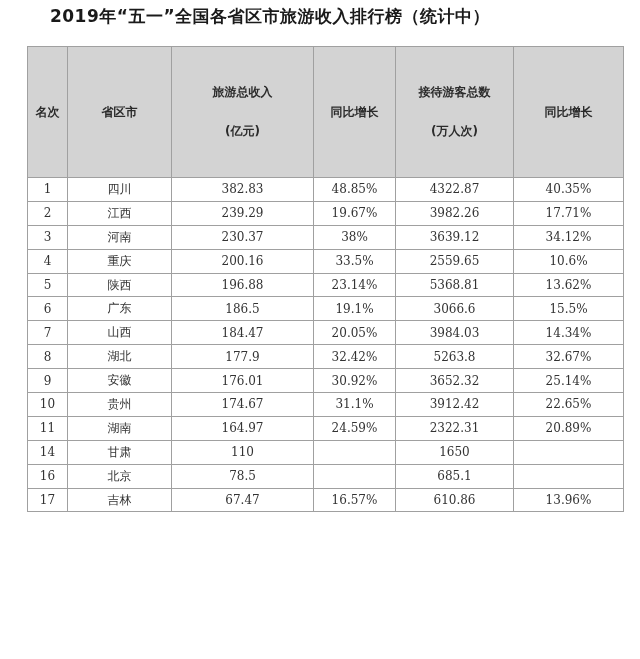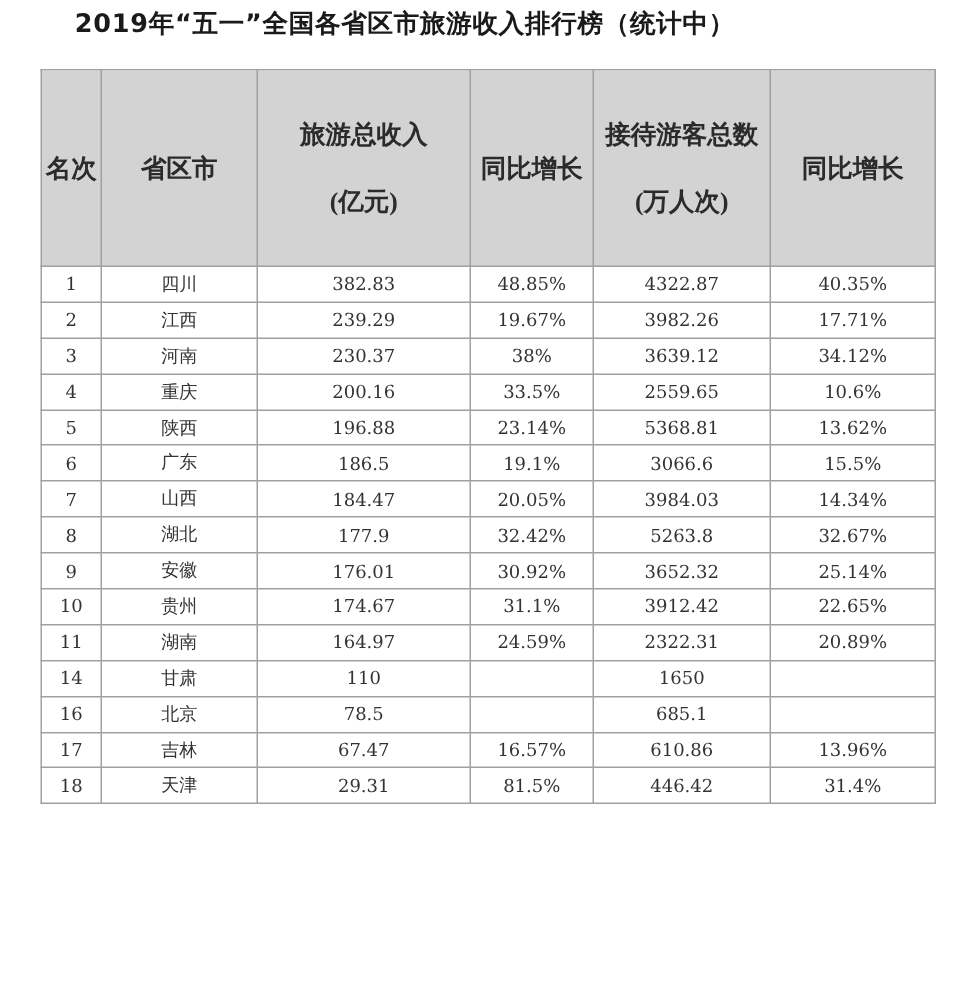--- a/index.html
+++ b/index.html
@@ -39,28 +39,27 @@
   table.ranking-table td {
     border: 1px solid #a0a0a0;
     text-align: center;
     vertical-align: middle;
     overflow: hidden;
     white-space: nowrap;
   }
   table.ranking-table thead th {
     height: 131px;
     background: #d3d3d3;
-    font-size: 17px;
+    font-size: 12px;
     font-weight: bold;
     color: #2b2b2b;
     font-family: "DejaVu Sans", "Liberation Sans", sans-serif;
   }
   .th-sub {
     margin-top: 22px;
-    font-family: Liberation Serif, serif;
   }
   table.ranking-table tbody td {
     height: 23.9px;
     background: #ffffff;
     font-size: 12px;
     color: #333333;
     font-family: "DejaVu Serif", "Liberation Serif", serif;
   }
 </style>
 </head>
@@ -208,23 +207,15 @@
           <td></td>
         </tr>
         <tr>
           <td>17</td>
           <td>吉林</td>
           <td>67.47</td>
           <td>16.57%</td>
           <td>610.86</td>
           <td>13.96%</td>
         </tr>
-        <tr>
-          <td>18</td>
-          <td>天津</td>
-          <td>29.31</td>
-          <td>81.5%</td>
-          <td>446.42</td>
-          <td>31.4%</td>
-        </tr>
       </tbody>
   </table>
 </div>
 
 </body></html>

